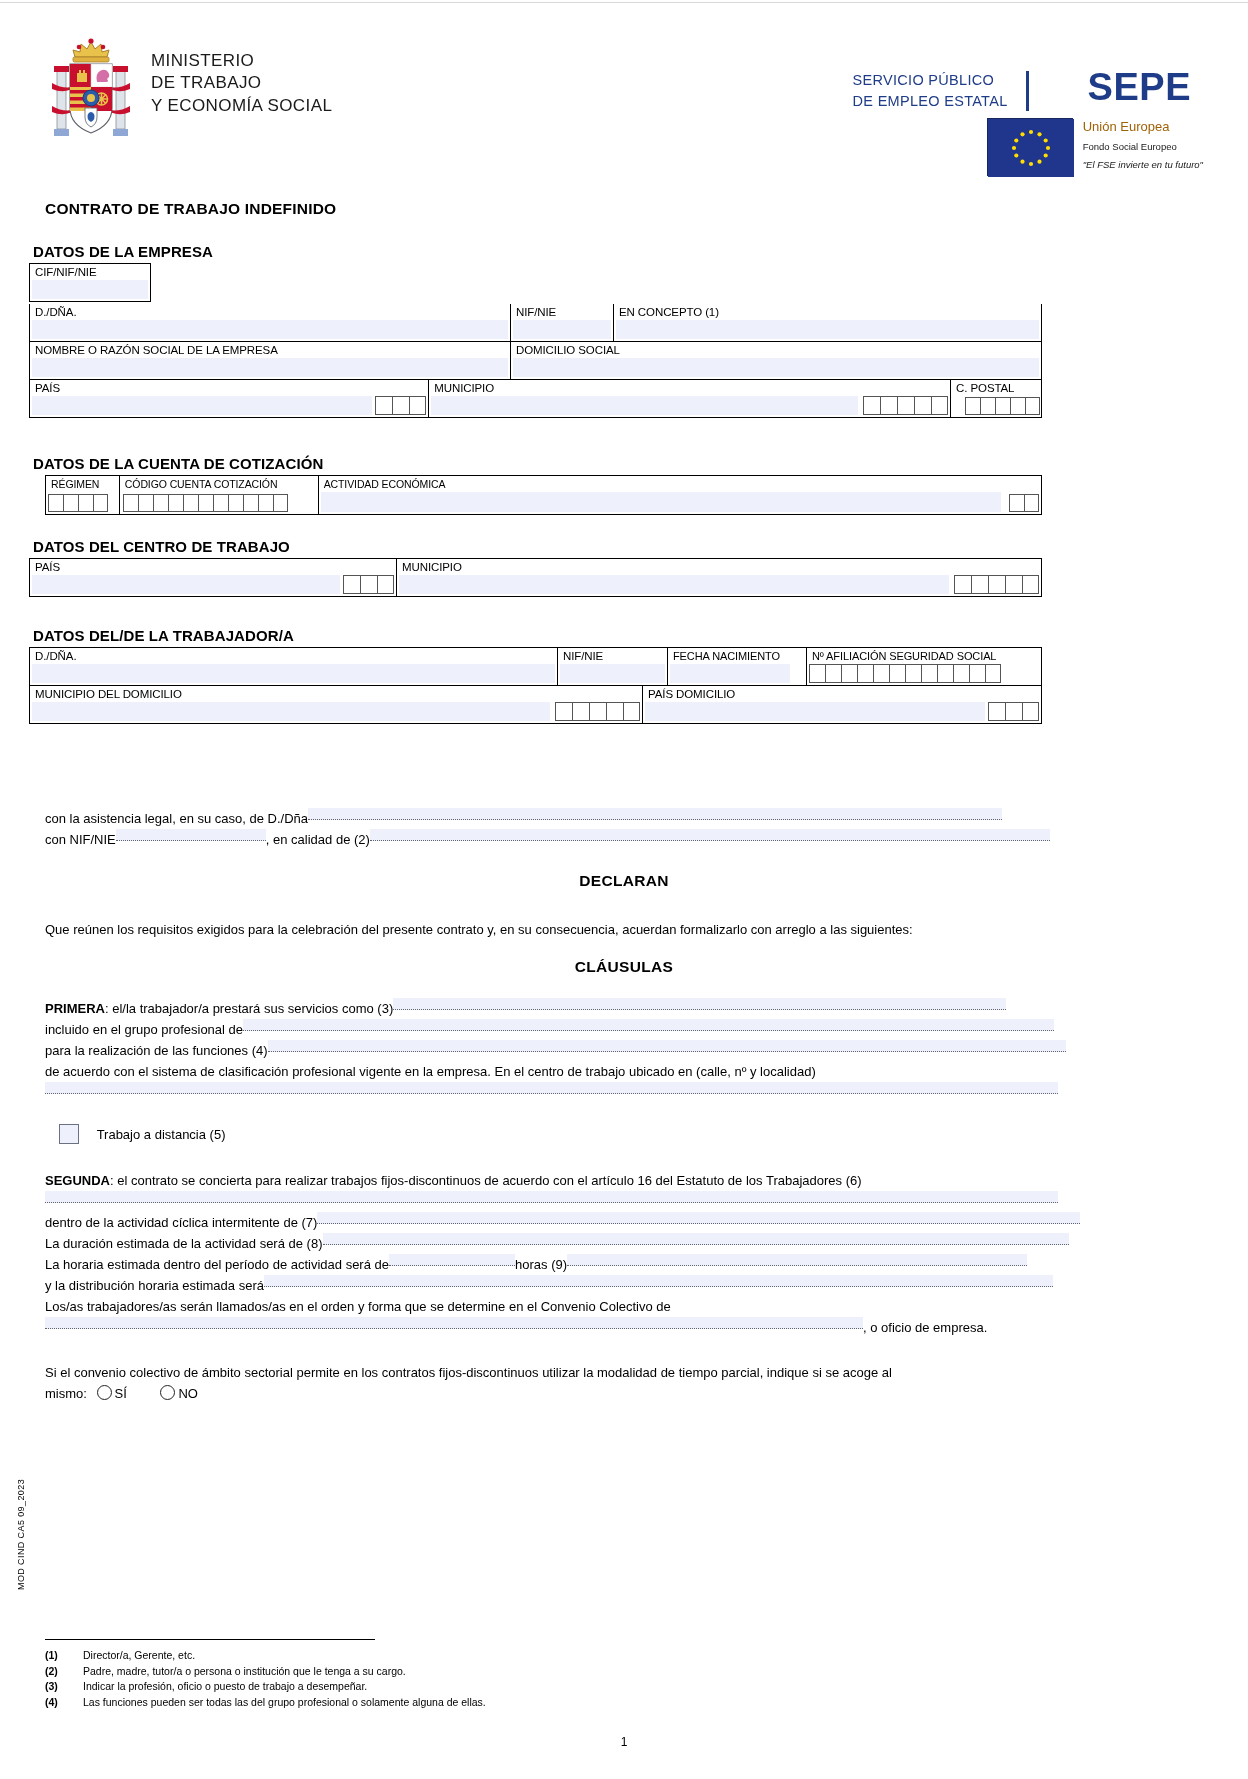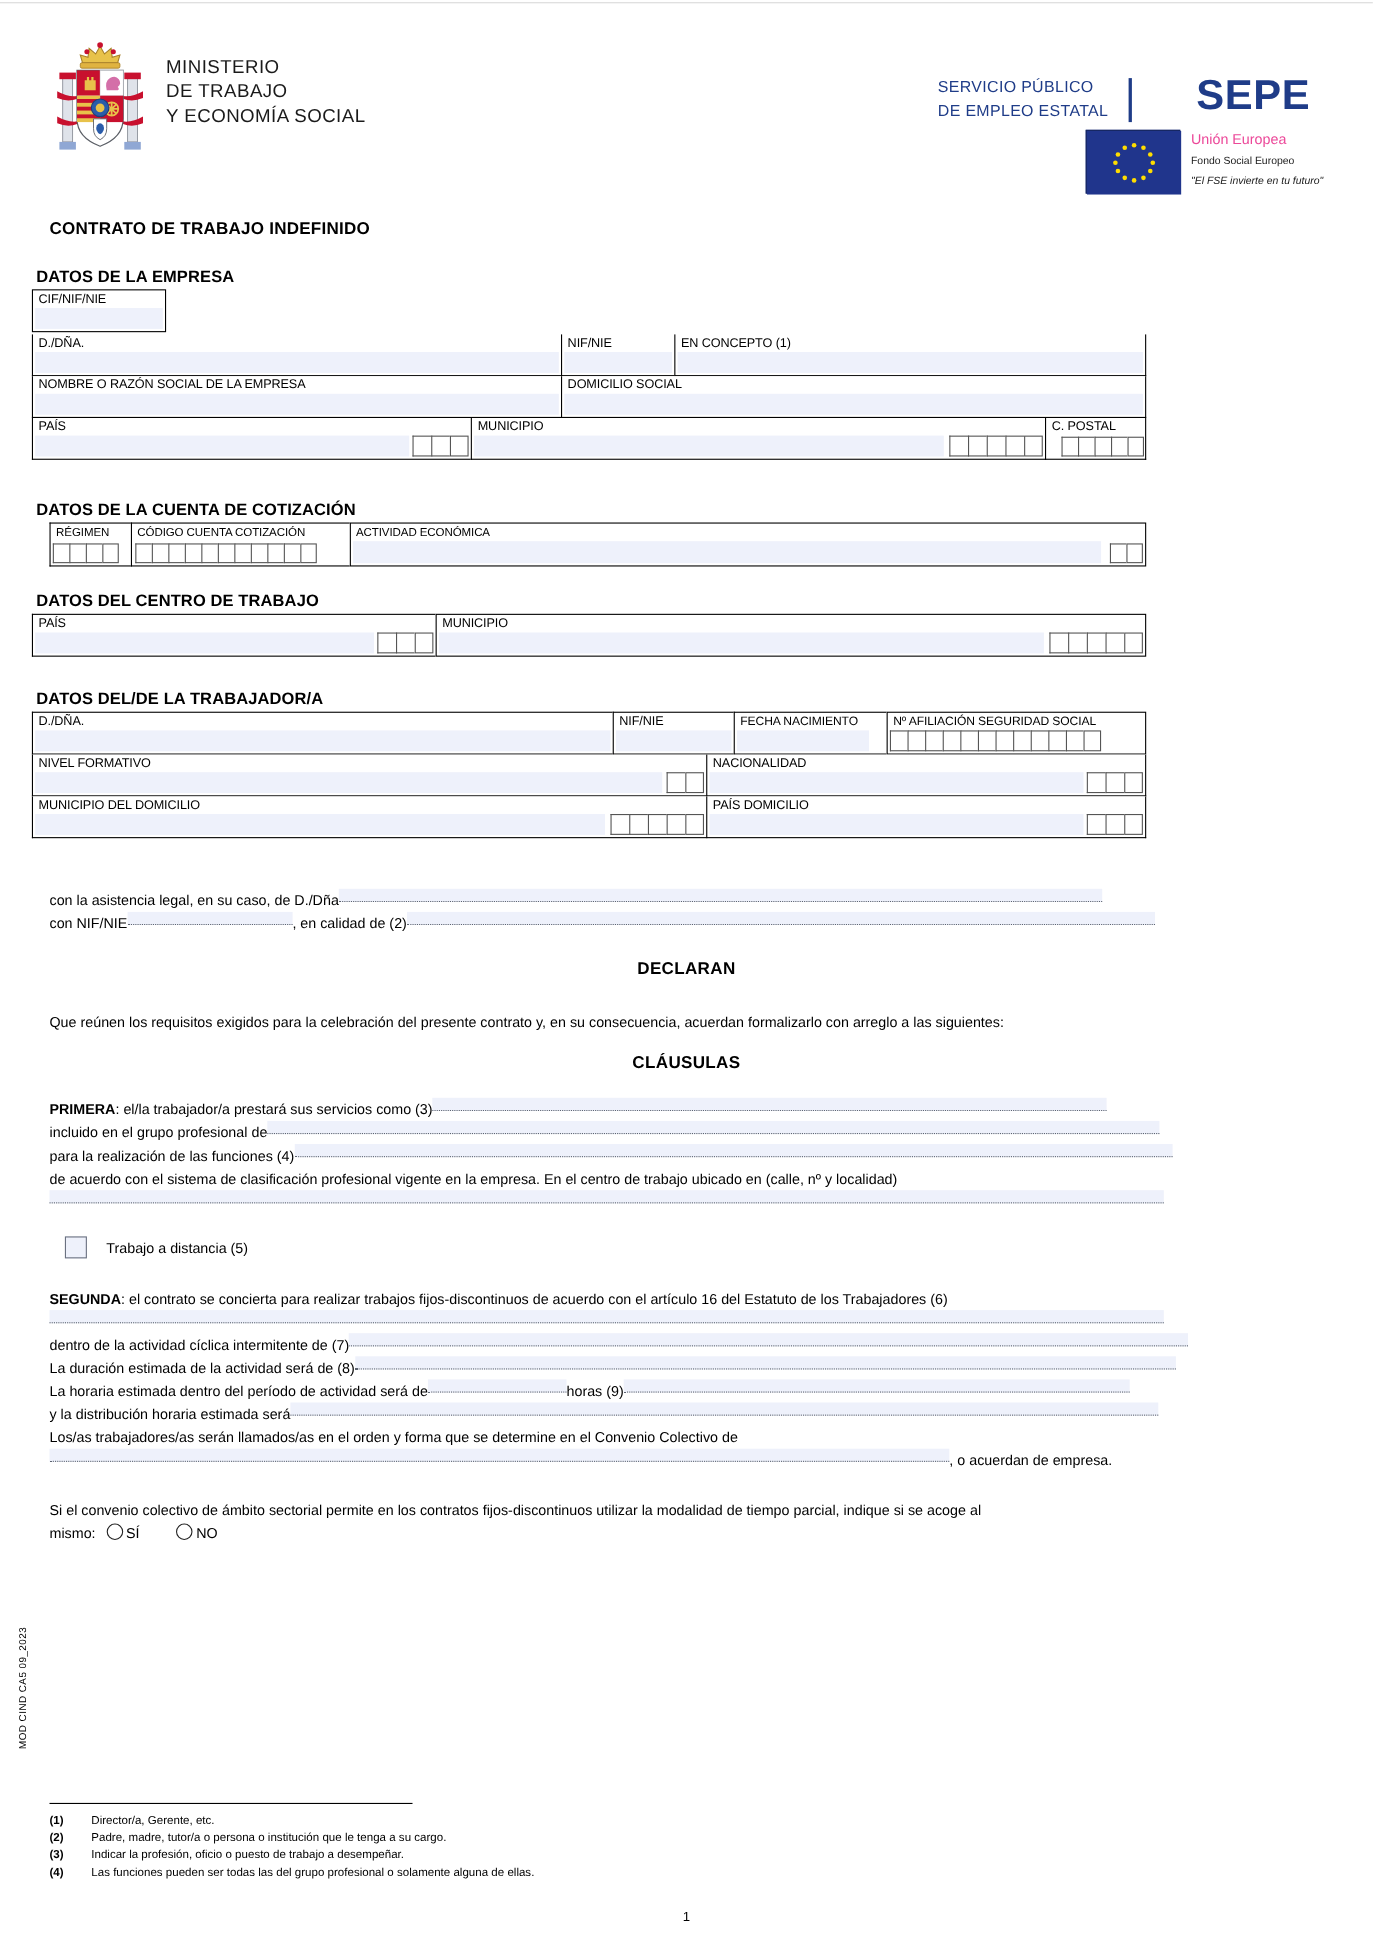--- a/index.html
+++ b/index.html
@@ -94,21 +94,21 @@
     gap: 10px;
   }
   .eu-flag {
     width: 86px; height: 58px;
     background: #20358c;
     border: 1px solid #16265f;
     position: relative;
     flex: none;
   }
   .eu-text { padding-top: 1px; }
-  .eu-title { font-size: 13px; color: #ec4899; line-height: 1.2; }
+  .eu-title { font-size: 13px; color: #a16207; line-height: 1.2; }
   .eu-sub { font-size: 9.5px; color: #1a1a1a; margin-top: 6px; line-height: 1.35; }
   .eu-sub em { font-style: italic; }
 
   
   .doc-title {
     position: absolute;
     left: 45px; top: 200px;
     font-size: 15.5px;
     font-weight: 700;
     letter-spacing: 0.2px;
@@ -512,39 +512,20 @@
           <span style="width:16px"></span>
             <span style="width:16px"></span>
             <span style="width:16px"></span>
           <span style="width:16px"></span>
             <span style="width:16px"></span>
             <span style="width:16px"></span>
         </div>
       </div>
     </div>
 
-    <div class="row">
-      <div class="fld" style="width:613px;">
-        <div class="fld-label">NIVEL FORMATIVO</div>
-        <div class="fld-input" style="margin-right:40px;"></div>
-        <div class="chars" style="right:2px;">
-          <span></span>
-            <span></span>
-        </div>
-      </div>
-      <div class="fld" style="width:400px;">
-        <div class="fld-label">NACIONALIDAD</div>
-        <div class="fld-input" style="margin-right:56px;"></div>
-        <div class="chars" style="right:2px;">
-          <span></span>
-            <span></span>
-            <span></span>
-        </div>
-      </div>
-    </div>
 
     <div class="row">
       <div class="fld" style="width:613px;">
         <div class="fld-label">MUNICIPIO DEL DOMICILIO</div>
         <div class="fld-input" style="margin-right:92px;"></div>
         <div class="chars" style="right:2px;">
           <span></span>
             <span></span>
             <span></span>
             <span></span>
@@ -616,21 +597,21 @@
     <div class="textline">
       <span>La horaria estimada dentro del período de actividad será de</span><span class="dots shade" style="width:126px"></span><span>horas (9)</span><span class="dots shade" style="width:460px"></span>
     </div>
     <div class="textline">
       <span>y la distribución horaria estimada será</span><span class="dots shade" style="width:789px"></span>
     </div>
     <div class="textline">
       <span>Los/as trabajadores/as serán llamados/as en el orden y forma que se determine en el Convenio Colectivo de</span>
     </div>
     <div class="textline">
-      <span class="dots shade" style="width:818px"></span><span>, o acuerdan de empresa.</span>
+      <span class="dots shade" style="width:818px"></span><span>, o oficio de empresa.</span>
     </div>
   </div>
 
   <div class="body-text" style="top:1363px;">Si el convenio colectivo de ámbito sectorial permite en los contratos fijos-discontinuos utilizar la modalidad de tiempo parcial, indique si se acoge al</div>
   <div class="para" style="top:1383px;">
     <span>mismo:</span>
     <span class="radio-c" style="margin-left:6px;"></span><span style="margin-left:3px;">SÍ</span>
     <span class="radio-c" style="margin-left:30px;"></span><span style="margin-left:3px;">NO</span>
   </div>
 

